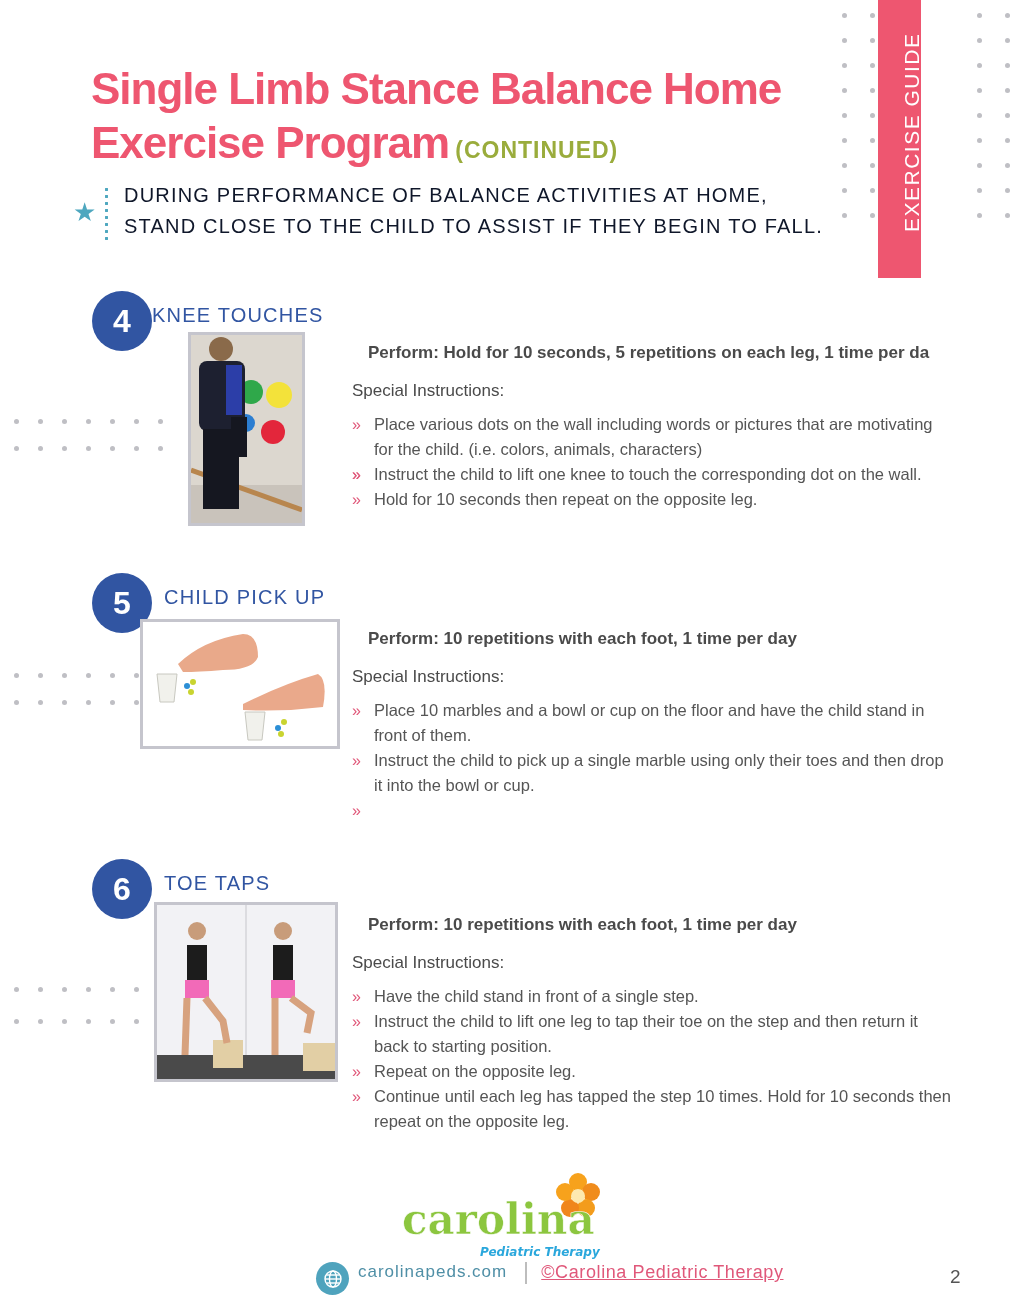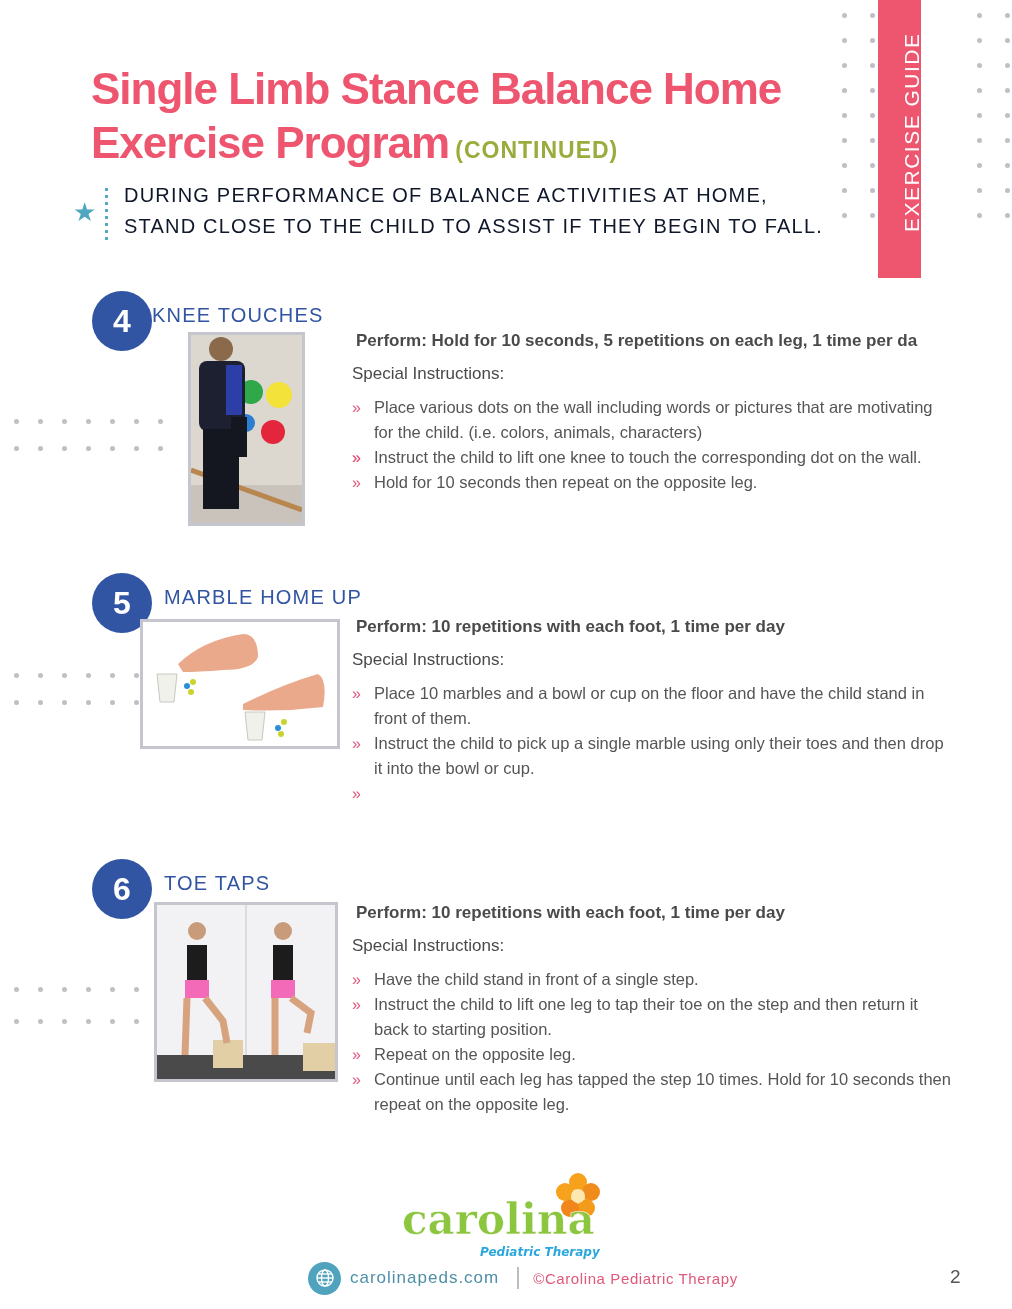--- a/index.html
+++ b/index.html
@@ -10,31 +10,31 @@
   .side-tab-label { position: absolute; left: 900px; top: 232px; transform-origin: 0 0; transform: rotate(-90deg); color: #ffffff; font-size: 21px; letter-spacing: 1.5px; white-space: nowrap; }
   .title { position: absolute; left: 91px; top: 62px; margin: 0; color: #ee5670; font-size: 44px; font-weight: bold; line-height: 54px; letter-spacing: -1px; }
   .title .cont { font-size: 23px; font-weight: bold; color: #9aac3c; letter-spacing: 1px; margin-left: 6px; margin-top: 48px; }
   .star { position: absolute; left: 73px; top: 199px; color: #4ea7bf; font-size: 26px; line-height: 26px; }
   .vdots { position: absolute; left: 105px; top: 186px; width: 3px; height: 56px; background-image: radial-gradient(circle, #4ea7bf 1.4px, transparent 1.6px); background-size: 3px 7px; }
   .notice { position: absolute; left: 124px; top: 180px; color: #0f172a; font-size: 20px; line-height: 31px; letter-spacing: 1.2px; margin: 0; }
   .num-badge { position: absolute; width: 60px; height: 60px; border-radius: 50%; background: #3155a2; color: #fff; font-weight: bold; font-size: 32px; text-align: center; line-height: 60px; }
   .ex-title { position: absolute; color: #3155a2; font-size: 20px; letter-spacing: 1.2px; }
   .photo { position: absolute; border: 3px solid #c5c5cd; box-sizing: border-box; background: #f1f1f3; overflow: hidden; }
   .ex-body { position: absolute; left: 352px; width: 600px; color: #444; }
-  .perform { font-weight: bold; font-size: 17px; color: #4a4a4a; margin: 4px; line-height: 22px; white-space: nowrap; }
+  .perform { font-weight: bold; font-size: 17px; color: #4a4a4a; margin: 16px; line-height: 22px; white-space: nowrap; }
   .special { font-weight: normal; font-size: 17px; color: #4a4a4a; margin: 11px 0 10px 0; line-height: 22px; }
   .steps { list-style: none; margin: 0; padding: 0; }
   .steps li { position: relative; padding-left: 22px; font-size: 16.5px; line-height: 25px; color: #555; }
   .steps li .chev { position: absolute; left: 0; top: 0; color: #e0587a; font-size: 16px; }
   .footer-logo { position: absolute; left: 400px; top: 1168px; width: 230px; height: 95px; }
-  .footer-line { position: absolute; top: 1262px; left: 308px; height: 32px; display: flex; align-items: center; }
+  .footer-line { position: absolute; top: 1262px; left: 316px; height: 32px; display: flex; }
   .globe { width: 33px; height: 33px; border-radius: 50%; background: #4fa3bd; display: flex; align-items: center; justify-content: center; margin-right: 9px; }
   .site { color: #4f8fa6; font-size: 17px; letter-spacing: 1px; }
   .sep { width: 2px; height: 22px; background: #bdbdbd; margin: 0 14px 0 18px; }
-  .copy { color: #e0587a; font-size: 15px; letter-spacing: 0.6px; }
+  .copy { color: #e0587a; font-size: 18px; letter-spacing: 0.6px; text-decoration: underline; }
   .page-num { position: absolute; left: 950px; top: 1266px; color: #555; font-size: 19px; }
 </style>
 </head>
 <body>
 
 <div class="dotgrid" style="left:842px;top:13px;grid-template-columns:repeat(2,5px) 56px repeat(2,5px);column-gap:23px;row-gap:20px;">
   <span></span>
     <span></span>
     <i></i>
     <span></span>
@@ -165,21 +165,21 @@
       <li><span class="chev">»</span><span>Place various dots on the wall including words or pictures that are motivating for the child. (i.e. colors, animals, characters)</span></li>
       <li><span class="chev">»</span></li>
       <li><span class="chev">»</span><span>Instruct the child to lift one knee to touch the corresponding dot on the wall.</span></li>
       <li><span class="chev">»</span><span>Hold for 10 seconds then repeat on the opposite leg.</span></li>
     </ul>
   </div>
 </section>
 
 <section>
   <div class="num-badge" style="left:92px;top:573px;">5</div>
-  <div class="ex-title" style="left:164px;top:586px;">MARBLE HOME UP</div>
+  <div class="ex-title" style="left:164px;top:586px;">CHILD PICK UP</div>
   <div class="photo" style="left:140px;top:619px;width:200px;height:130px;background:#ffffff;">
     <svg width="194" height="124" viewBox="0 0 194 124">
       <rect width="194" height="124" fill="#ffffff"></rect>
       <path d="M35 42 Q60 18 100 12 Q115 12 115 35 Q110 48 80 48 Q55 50 40 50 Z" fill="#e9a98a"></path>
       <path d="M100 82 Q140 62 175 52 Q185 58 180 85 Q140 90 100 88 Z" fill="#eaa98b"></path>
       <path d="M14 52 L34 52 L31 80 L17 80 Z" fill="#f1f1ec" stroke="#c8c8c0"></path>
       <circle cx="44" cy="64" r="3" fill="#2c8fd6"></circle>
         <circle cx="50" cy="60" r="3" fill="#c9d430"></circle>
         <circle cx="48" cy="70" r="3" fill="#c9d430"></circle>
       <path d="M102 90 L122 90 L119 118 L105 118 Z" fill="#f1f1ec" stroke="#c8c8c0"></path>

